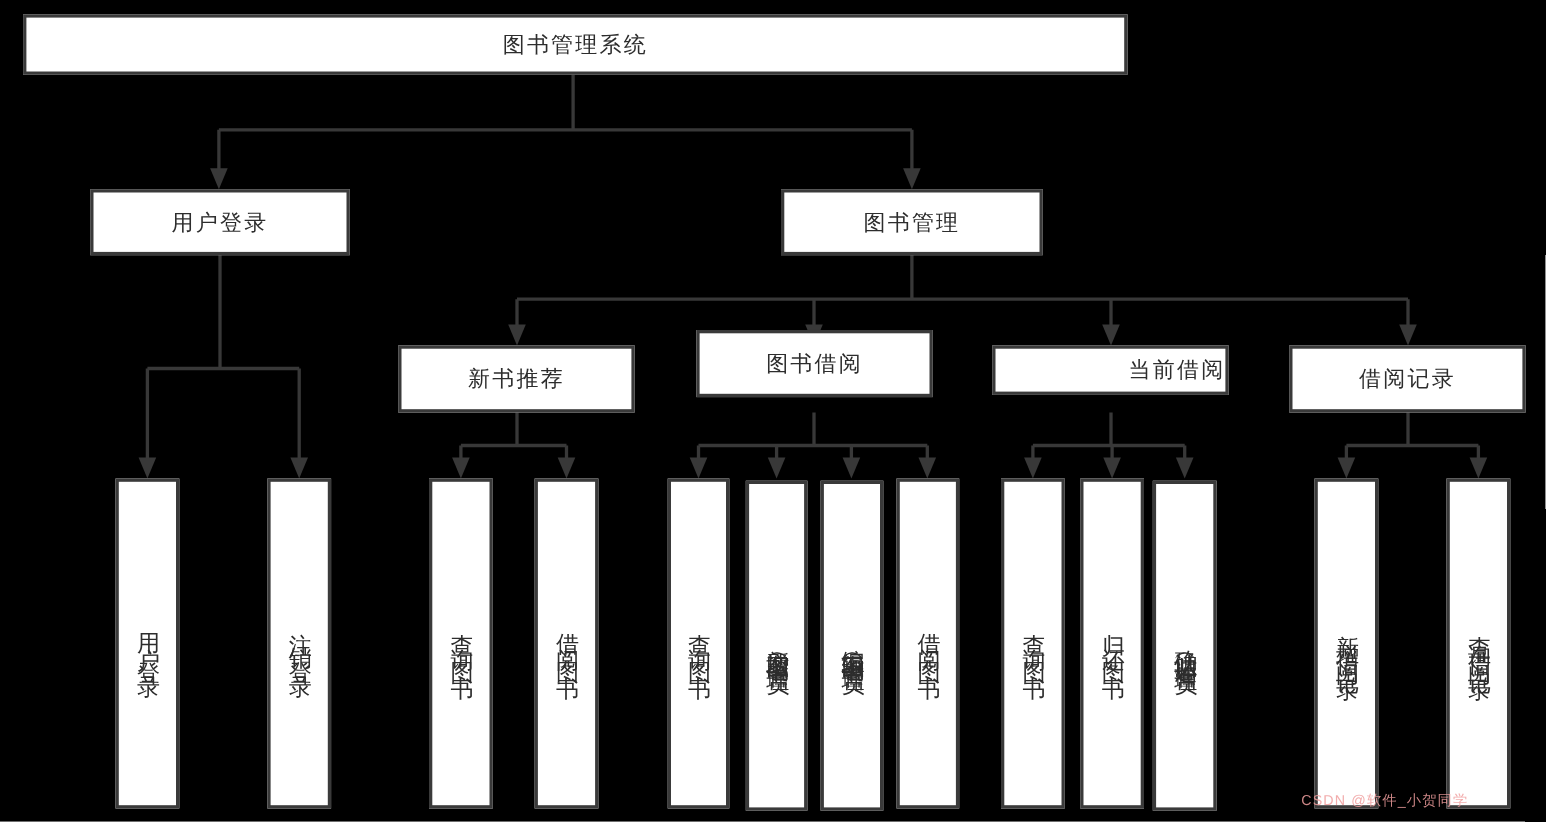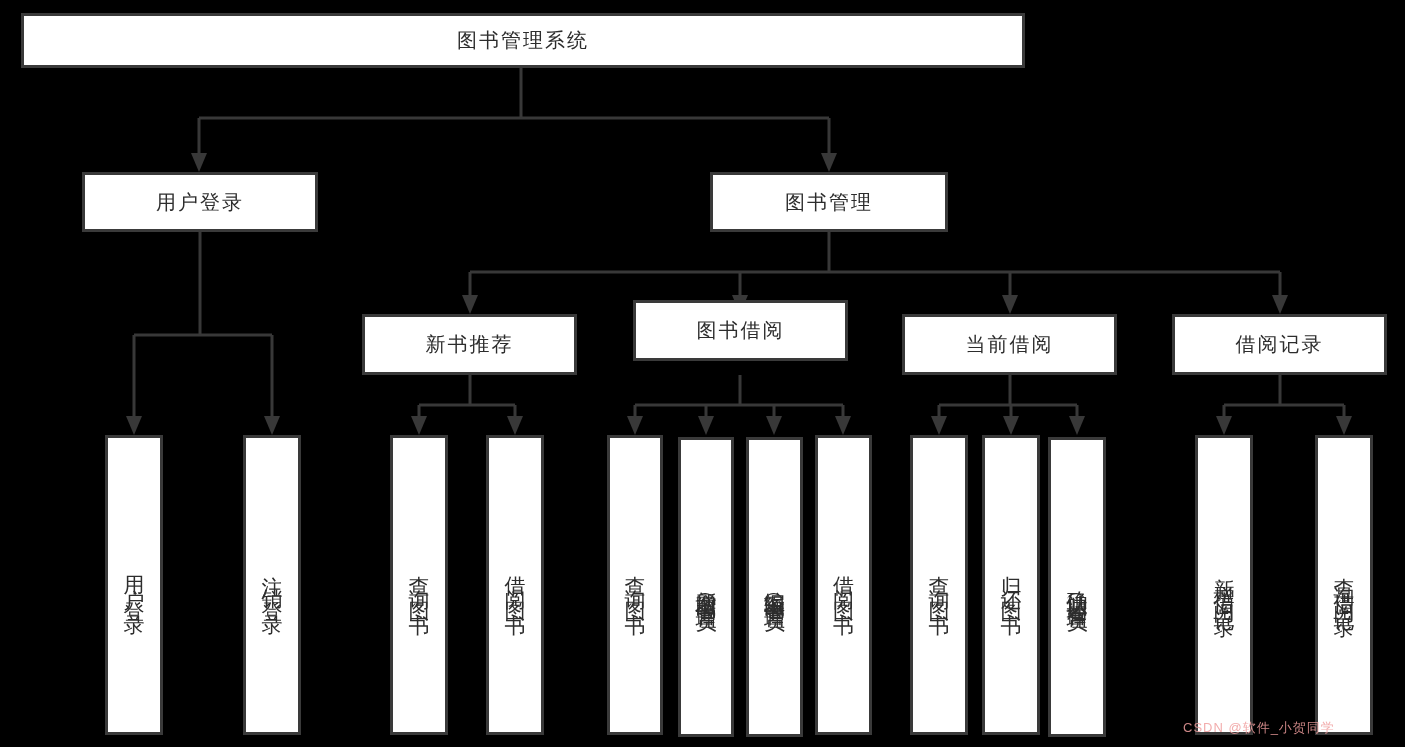--- a/index.html
+++ b/index.html
@@ -86,21 +86,21 @@
   <div class="box" style="left:710px;top:172px;width:238px;height:60px;">
     <span class="hlabel">图书管理</span>
   </div>
 
   <div class="box" style="left:362px;top:314px;width:215px;height:61px;">
     <span class="hlabel">新书推荐</span>
   </div>
   <div class="box" style="left:633px;top:300px;width:215px;height:61px;">
     <span class="hlabel">图书借阅</span>
   </div>
-  <div class="box" style="left:902px;top:314px;width:215px;height:61px;">
+  <div class="box" style="left:902px;top:314px;width:215px;height:45px;justify-content:flex-end;">
     <span class="hlabel">当前借阅</span>
   </div>
   <div class="box" style="left:1172px;top:314px;width:215px;height:61px;">
     <span class="hlabel">借阅记录</span>
   </div>
 
   <div class="box" style="left:105px;top:435px;width:58px;height:300px;">
     <span class="vlabel v-short">用户登录</span>
   </div>
   <div class="box" style="left:243px;top:435px;width:58px;height:300px;">

